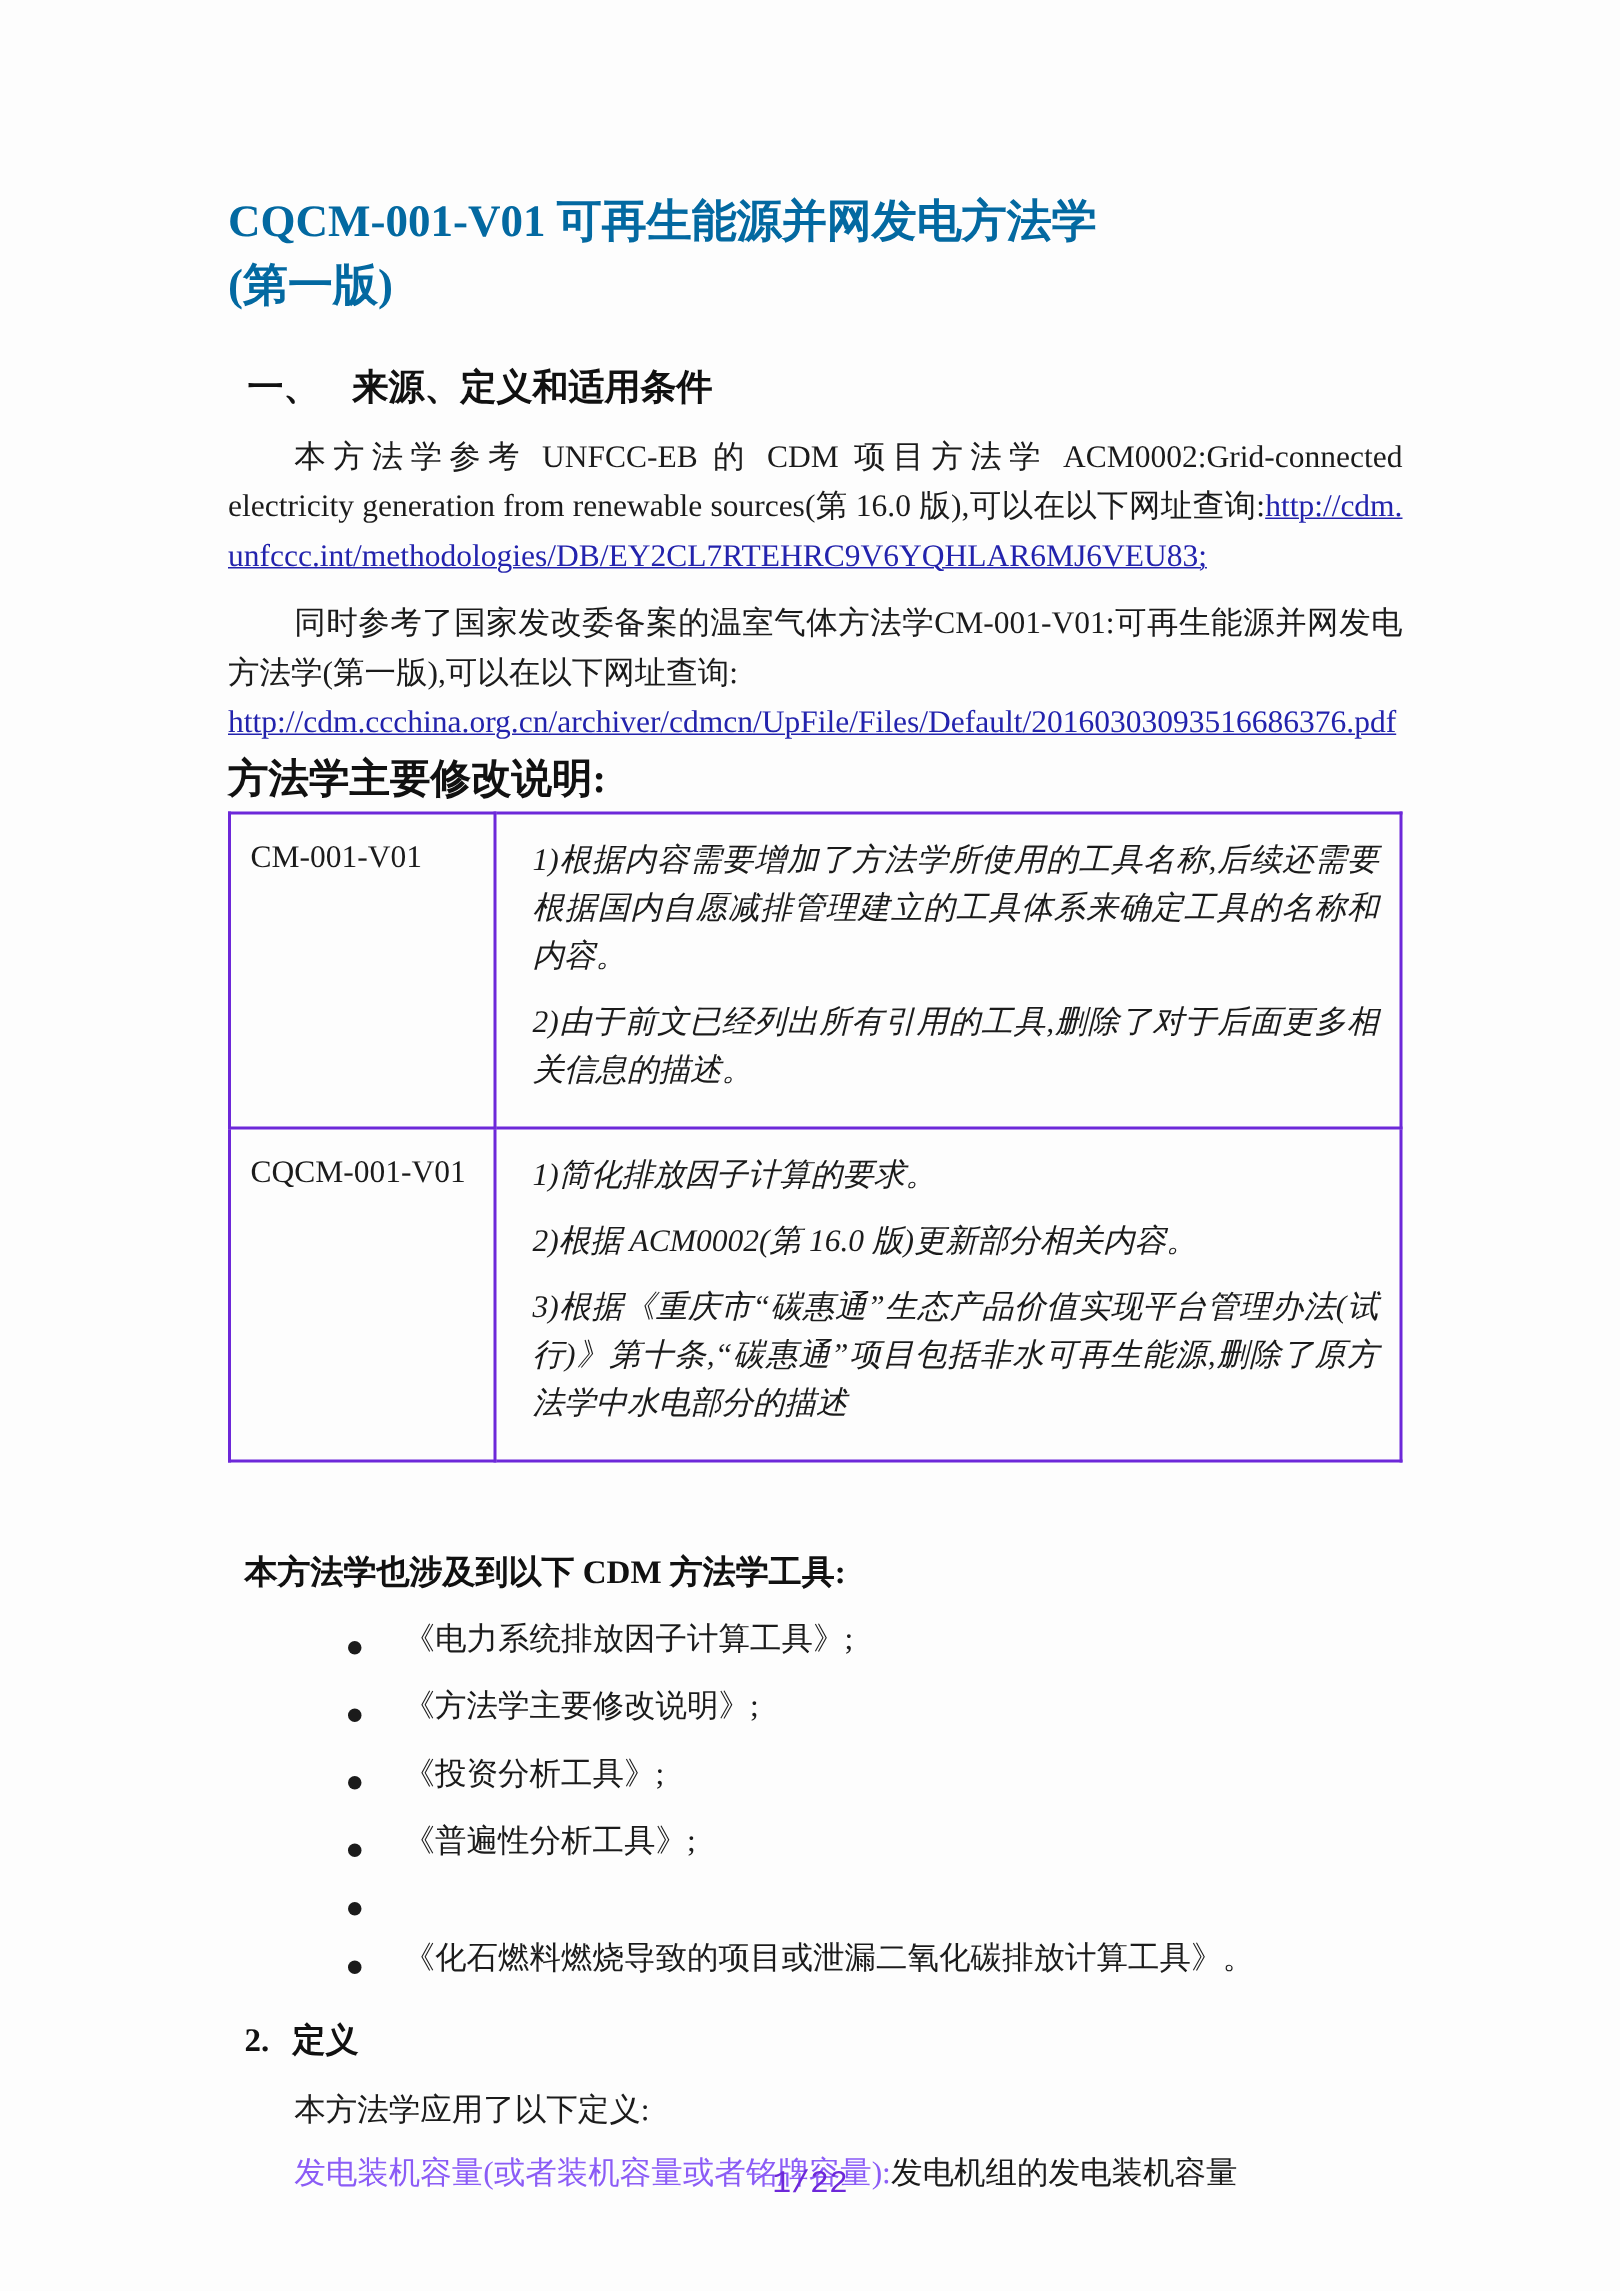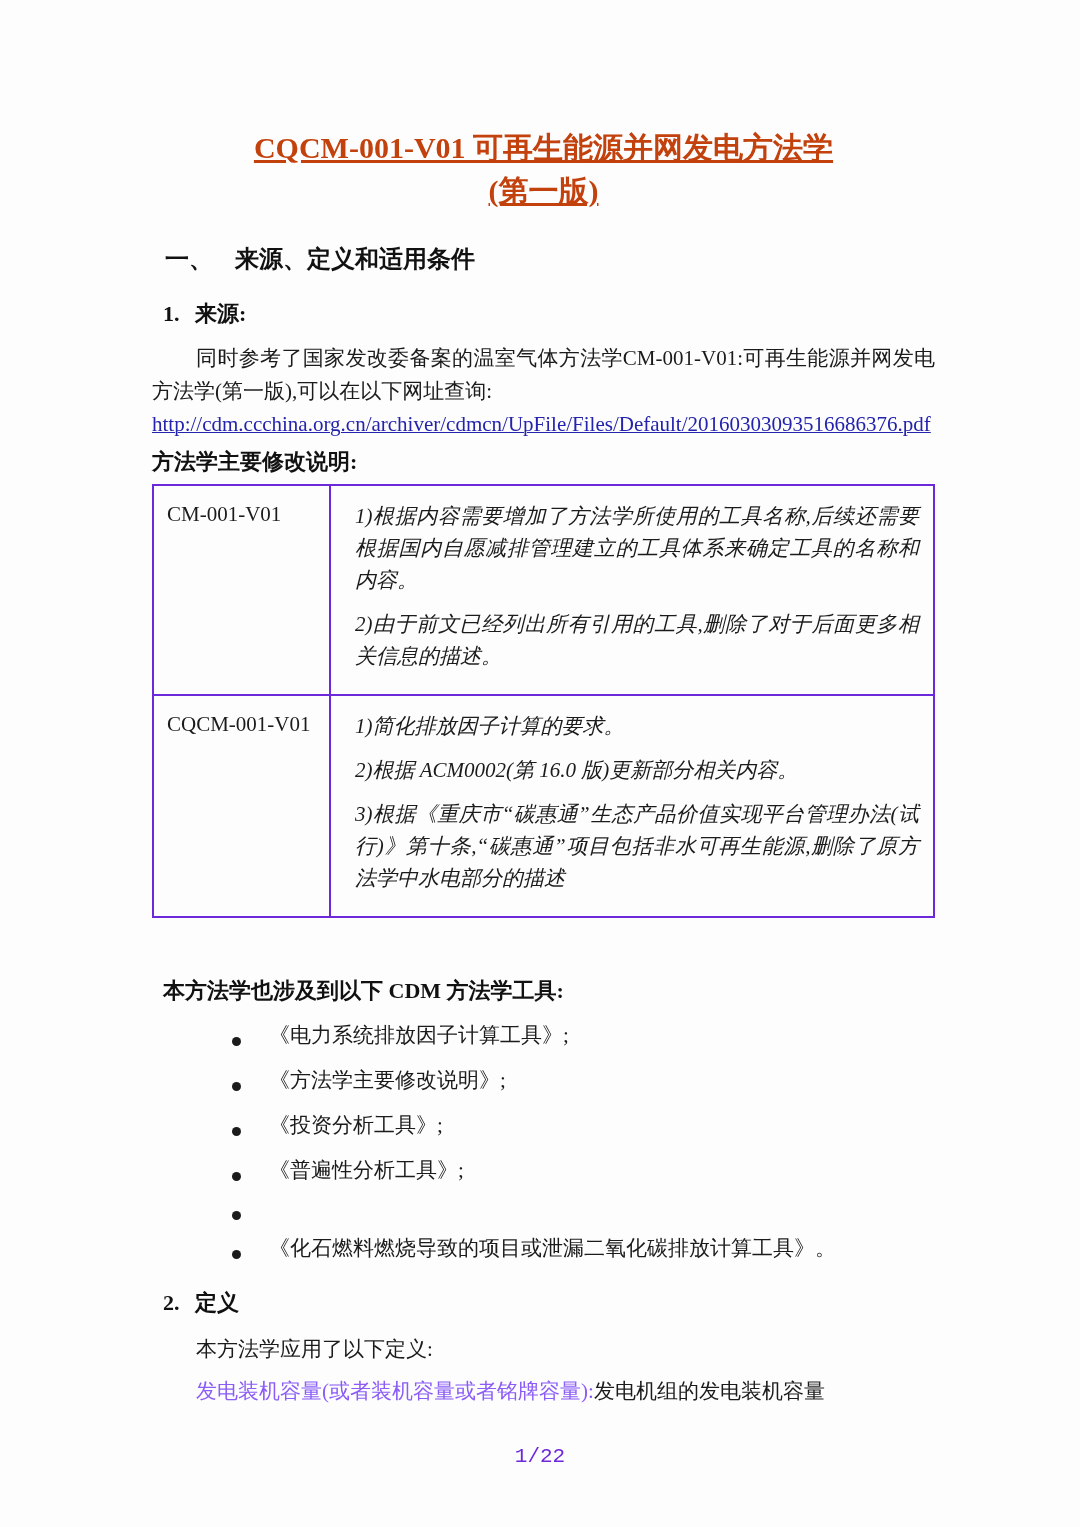--- a/index.html
+++ b/index.html
@@ -10,21 +10,21 @@
     margin: 0 auto;
     background: #fdfdfd;
     color: #1b1b1b;
     font-family: "Liberation Serif", "DejaVu Serif", serif;
     font-size: 21px;
     line-height: 33px;
     overflow: hidden;
     box-sizing: border-box;
     padding: 126px 145px 0 152px;
   }
-  .title-block { text-align: center; font-weight: bold; color: #c2410c; text-decoration: underline; }
+  .title-block { text-align: left; font-weight: bold; color: #0369a1; }
   .doc-title   { font-size: 30px; line-height: 44px; }
   .doc-subtitle{ font-size: 30px; line-height: 42px; }
 
   .section-heading {
     margin-top: 30px;
     font-size: 24px;
     line-height: 34px;
     font-weight: bold;
     color: #111;
     padding-left: 13px;
@@ -51,21 +51,21 @@
     text-decoration: underline;
     text-decoration-thickness: 1px;
     word-break: break-all;
   }
   .bare-link-line { margin-top: 0; text-indent: 0; }
 
   .table-caption {
     margin-top: 4px;
     font-weight: bold;
     color: #111;
-    font-size: 22px;
+    font-size: 27px;
     line-height: 34px;
   }
 
   table.mod-table {
     margin-top: 5px;
     border-collapse: collapse;
     width: 100%;
     table-layout: fixed;
   }
   .mod-table td {
@@ -125,24 +125,22 @@
 
   <div class="title-block">
     <div class="doc-title">CQCM-001-V01 可再生能源并网发电方法学</div>
     <div class="doc-subtitle">(第一版)</div>
   </div>
 
   <div class="section-heading">
     <span class="h-num">一、</span><span>来源、定义和适用条件</span>
   </div>
 
-  <div class="sub-heading">
-    <span class="sub-num">1.</span><span>来源:</span>
-  </div>
-
+
+  <div class="para"><span>本方法学参考 UNFCC-EB 的 CDM 项目方法学 ACM0002:Grid-connected electricity generation from renewable sources(第 16.0 版),可以在以下网址查询:</span><a class="bare-link">http://cdm.unfccc.int/methodologies/DB/EY2CL7RTEHRC9V6YQHLAR6MJ6VEU83;</a></div>
 
   <div class="para"><span>同时参考了国家发改委备案的温室气体方法学CM-001-V01:可再生能源并网发电方法学(第一版),可以在以下网址查询:</span></div>
   <div class="para bare-link-line"><a class="bare-link">http://cdm.ccchina.org.cn/archiver/cdmcn/UpFile/Files/Default/20160303093516686376.pdf</a></div>
 
   <div class="table-caption">方法学主要修改说明:</div>
 
   <table class="mod-table">
     <tbody>
       <tr>
         <td class="v-cell">CM-001-V01</td>

